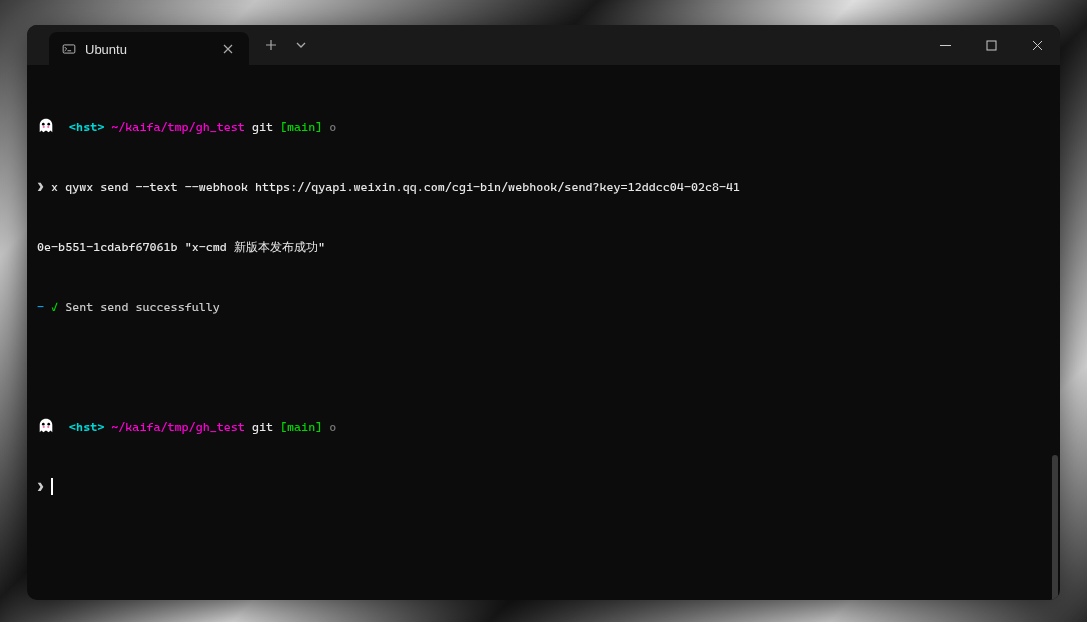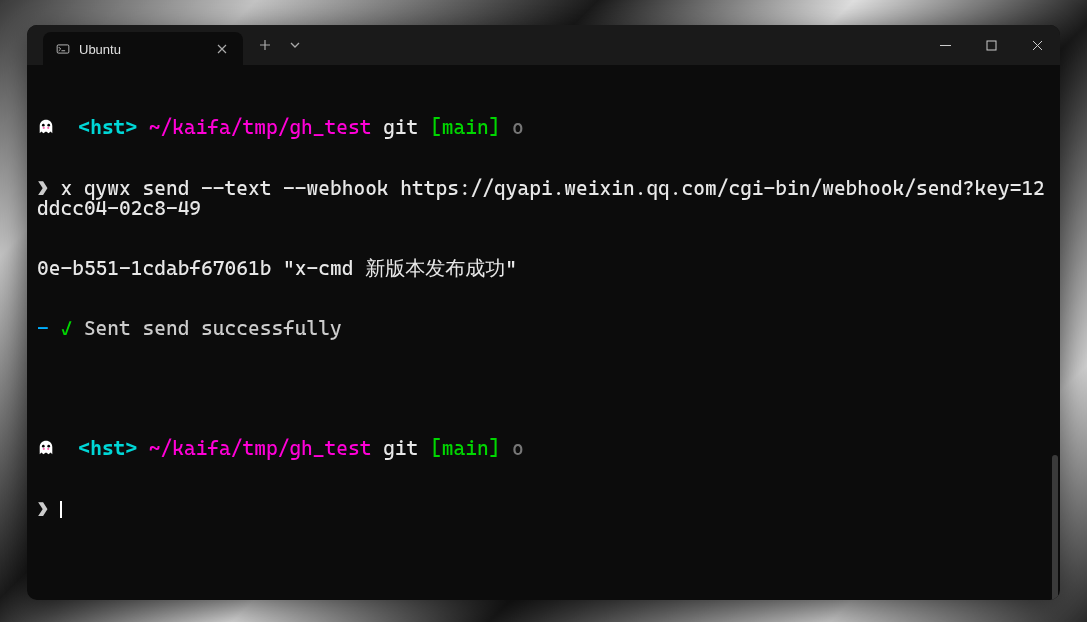--- a/index.html
+++ b/index.html
@@ -24,21 +24,21 @@
     }
     .titlebar {
       height: 40px;
       background: #1a1a1a;
       display: flex;
       align-items: stretch;
     }
     .tabs-area {
       display: flex;
       align-items: flex-end;
-      padding-left: 16px;
+      padding-left: 22px;
       flex: 1;
     }
     .tab {
       display: flex;
       align-items: center;
       gap: 8px;
       background: #0c0c0c;
       padding: 8px 12px 8px 12px;
       border-radius: 8px 8px 0 0;
       color: #e0e0e0;
@@ -95,21 +95,21 @@
       width: 46px;
       height: 40px;
       display: flex;
       align-items: center;
       justify-content: center;
       color: #ccc;
       cursor: pointer;
     }
     .terminal-body {
       padding: 12px 10px 20px 10px;
-      font-size: 20px;
+      font-size: 12px;
       line-height: 20px;
       color: #cccccc;
       height: calc(100% - 40px);
       position: relative;
       font-family: 'Cascadia Mono', 'Consolas', monospace;
       white-space: pre-wrap;
       word-break: break-all;
     }
     .ghost-icon {
       display: inline-block;
@@ -201,21 +201,21 @@
   </div>
 
   <div class="terminal-body">
     <div class="line"><span class="ghost-icon"><svg viewBox="0 0 20 20">
             <path d="M10 2 C6 2 3 5 3 9 L3 17 L5 15 L7 17 L10 15 L13 17 L15 15 L17 17 L17 9 C17 5 14 2 10 2 Z" fill="#fff"></path>
             <circle cx="7" cy="8" r="1.5" fill="#000"></circle>
             <circle cx="13" cy="8" r="1.5" fill="#000"></circle>
             <circle cx="7.5" cy="11" r="1.2" fill="#ff69b4"></circle>
             <circle cx="12.5" cy="11" r="1.2" fill="#ff69b4"></circle>
           </svg></span>  <span class="host">&lt;hst&gt;</span> <span class="path">~/kaifa/tmp/gh_test</span> <span class="command">git</span> <span class="git-branch">[main]</span> <span class="gray-o">o</span></div>
-    <div class="line"><span class="prompt-char">❯</span> <span class="command">x qywx send --text --webhook https://qyapi.weixin.qq.com/cgi-bin/webhook/send?key=12ddcc04-02c8-49</span></div>
+    <div class="line"><span class="prompt-char">❯</span> <span class="command">x qywx send --text --webhook https://qyapi.weixin.qq.com/cgi-bin/webhook/send?key=12ddcc04-02c8-41</span></div>
     <div class="line indent-line"><span class="command">0e-b551-1cdabf67061b "x-cmd 新版本发布成功"</span></div>
     <div class="line"><span class="success-dash">-</span> <span class="success-check">✓</span> <span class="success-text">Sent send successfully</span></div>
     <div class="line">&nbsp;</div>
     <div class="line"><span class="ghost-icon"><svg viewBox="0 0 20 20">
             <path d="M10 2 C6 2 3 5 3 9 L3 17 L5 15 L7 17 L10 15 L13 17 L15 15 L17 17 L17 9 C17 5 14 2 10 2 Z" fill="#fff"></path>
             <circle cx="7" cy="8" r="1.5" fill="#000"></circle>
             <circle cx="13" cy="8" r="1.5" fill="#000"></circle>
             <circle cx="7.5" cy="11" r="1.2" fill="#ff69b4"></circle>
             <circle cx="12.5" cy="11" r="1.2" fill="#ff69b4"></circle>
           </svg></span>  <span class="host">&lt;hst&gt;</span> <span class="path">~/kaifa/tmp/gh_test</span> <span class="command">git</span> <span class="git-branch">[main]</span> <span class="gray-o">o</span></div>

